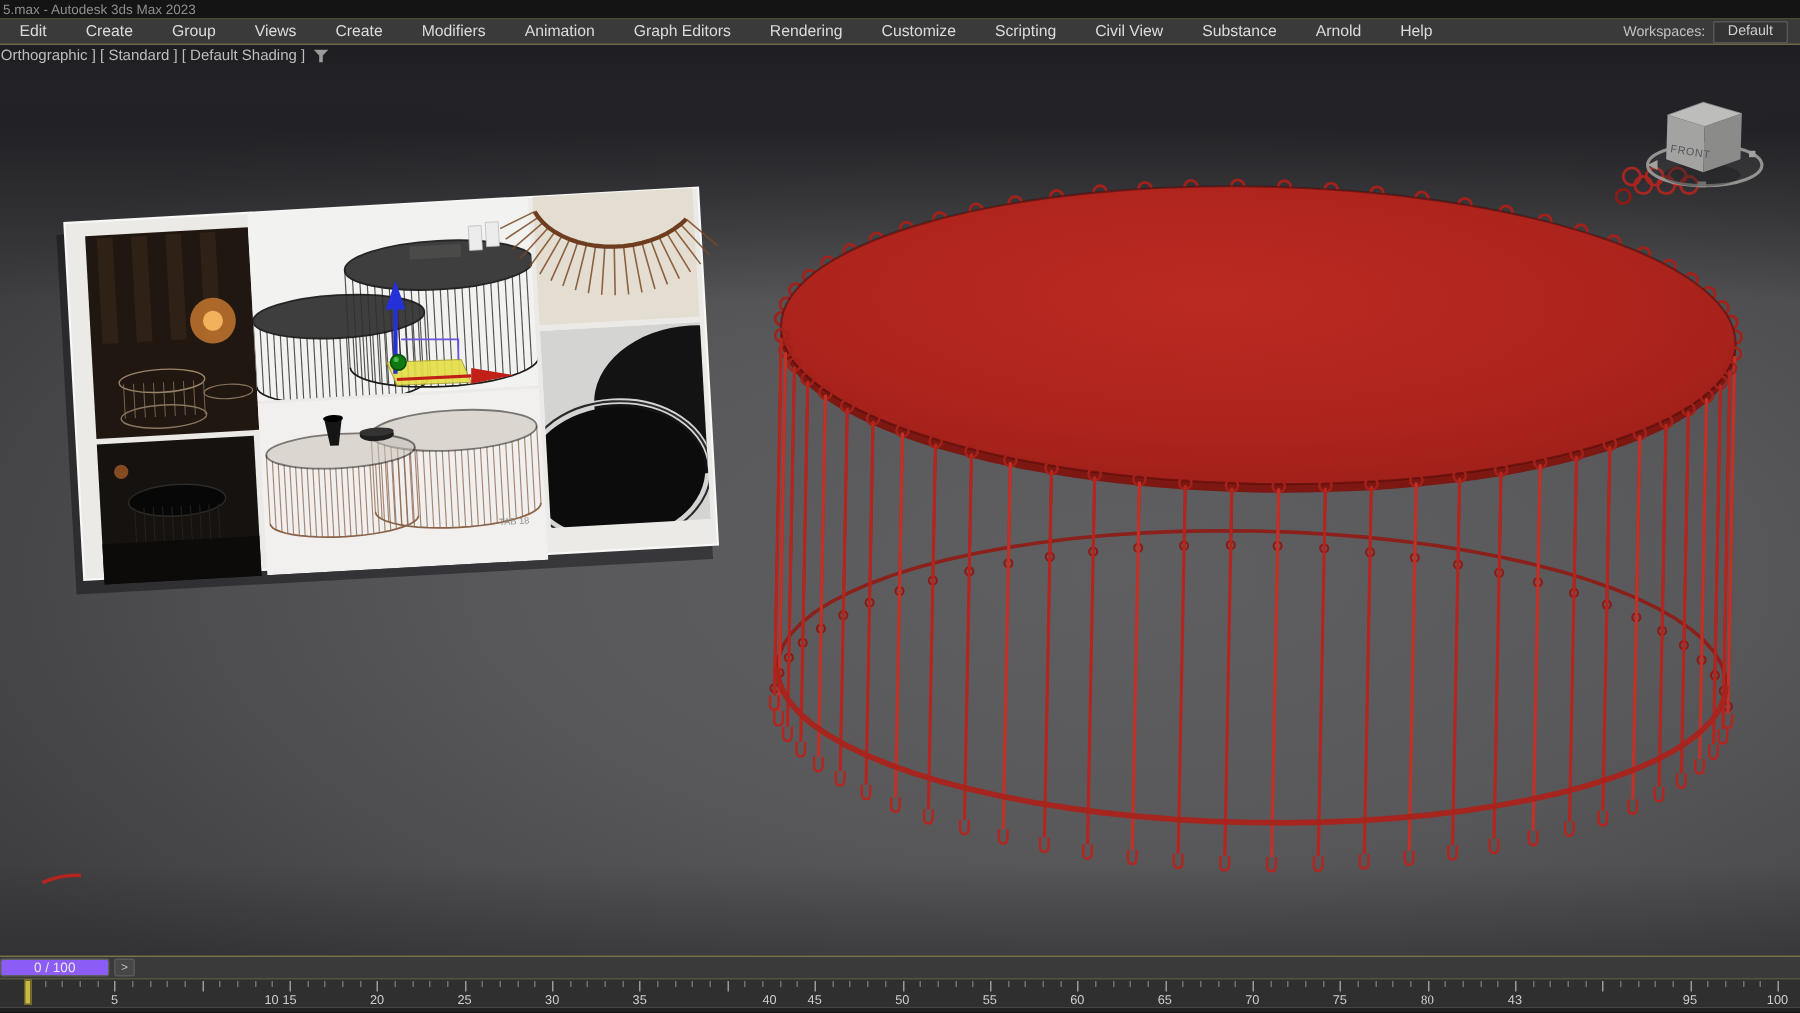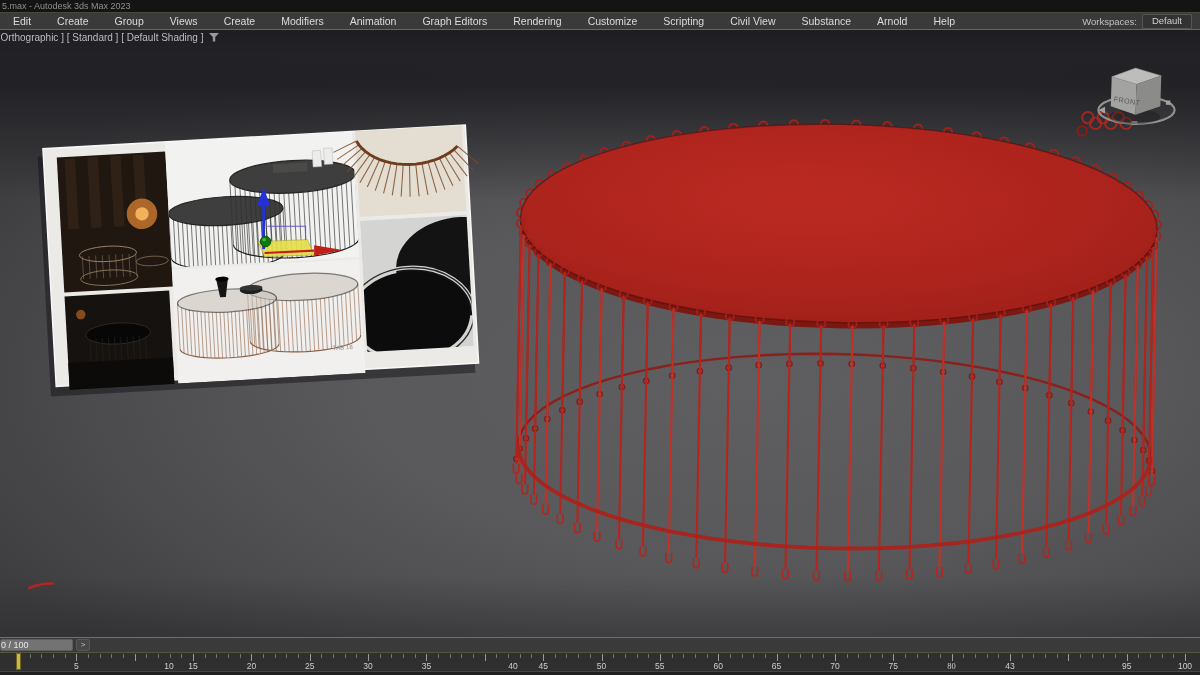--- a/index.html
+++ b/index.html
@@ -23,22 +23,22 @@
       linear-gradient(180deg,#1e1e22 0%,#232327 4%,rgba(30,30,34,0.88) 9%,rgba(30,30,34,0) 28%),
       linear-gradient(0deg,rgba(28,28,32,0.35) 0%,rgba(28,28,32,0) 10%),
       radial-gradient(ellipse 72% 64% at 62% 58%, #5f5f62 0%, #59595c 45%, #4d4d50 72%, #3e3e41 100%);
     overflow:hidden;}
   #vp-label{position:absolute;left:-5px;top:2px;color:#bdbdbd;font-size:10px;display:flex;
     align-items:center;gap:6px;white-space:nowrap;}
   #scene{position:absolute;left:0;top:0;}
   
   #timebar{position:absolute;left:0;top:637px;width:1200px;height:15px;background:#3a3a3a;
     border-top:1px solid #76744a;box-sizing:border-box;}
-  #time-slider-box{position:absolute;left:0;top:1px;width:73px;height:12px;background:#737373;
-    border:1px solid #5e5e5e;border-radius:2px;color:#e8e8e8;font-size:9px;
+  #time-slider-box{position:absolute;left:0;top:1px;width:73px;height:12px;background:#8b5cf6;
+    border:1px solid #5e5e5e;border-radius:2px;color:#e8e8e8;font-size:9px;text-align:center;
     line-height:11px;box-sizing:border-box;}
   #time-next-btn{position:absolute;left:76px;top:1px;width:14px;height:12px;background:#474747;
     border:1px solid #585858;border-radius:2px;color:#c2c2c2;font-size:8px;text-align:center;
     line-height:10px;box-sizing:border-box;}
   
   #ruler{position:absolute;left:0;top:652px;width:1200px;height:19px;background:#2f2f2f;
     border-top:1px solid #55543c;box-sizing:border-box;}
   .tick{position:absolute;top:1px;width:1px;background:#8a8a8a;}
   .tick.minor{height:4px;background:#717171;}
   .tick.major{height:7px;background:#9a9a9a;}
@@ -547,21 +547,21 @@
       <div class="tick minor" style="left: 41.34px;"></div>
       <div class="tick minor" style="left: 53.01px;"></div>
       <div class="tick minor" style="left: 64.68px;"></div>
       <div class="tick major" style="left: 76.35px;"></div>
       <div class="tick-label" style="left: 76.35px;">5</div>
       <div class="tick minor" style="left: 88.02px;"></div>
       <div class="tick minor" style="left: 99.69px;"></div>
       <div class="tick minor" style="left: 111.36px;"></div>
       <div class="tick minor" style="left: 123.03px;"></div>
       <div class="tick major" style="left: 134.7px;"></div>
-      <div class="tick-label" style="left: 133px; margin-left: 24px;">10</div>
+      <div class="tick-label" style="left: 145px; margin-left: 24px;">10</div>
       <div class="tick minor" style="left: 146.37px;"></div>
       <div class="tick minor" style="left: 158.04px;"></div>
       <div class="tick minor" style="left: 169.71px;"></div>
       <div class="tick minor" style="left: 181.38px;"></div>
       <div class="tick major" style="left: 193.05px;"></div>
       <div class="tick-label" style="left: 193.05px;">15</div>
       <div class="tick minor" style="left: 204.72px;"></div>
       <div class="tick minor" style="left: 216.39px;"></div>
       <div class="tick minor" style="left: 228.06px;"></div>
       <div class="tick minor" style="left: 239.73px;"></div>

